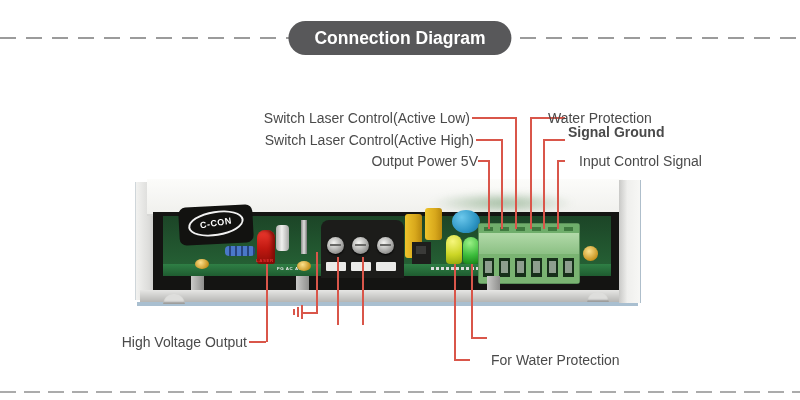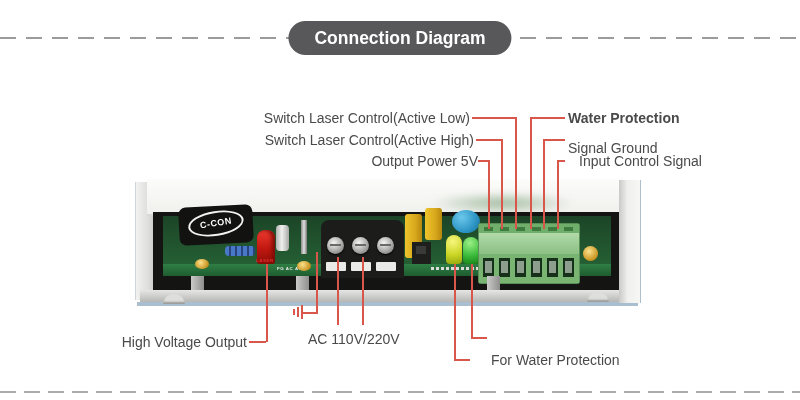--- a/index.html
+++ b/index.html
@@ -182,19 +182,18 @@
   <div class="line" style="left:337px;top:257px;width:2px;height:68px;"></div>
   <div class="line" style="left:362px;top:257px;width:2px;height:68px;"></div>
   <div class="line" style="left:471px;top:264px;width:2px;height:75px;"></div>
   <div class="line" style="left:471px;top:337px;width:16px;height:2px;"></div>
   <div class="line" style="left:454px;top:264px;width:2px;height:97px;"></div>
   <div class="line" style="left:454px;top:359px;width:16px;height:2px;"></div>
 
   <div class="lbl r" style="right:326px;top:132px;">Switch Laser Control(Active High)</div>
   <div class="lbl r" style="right:330px;top:110px;">Switch Laser Control(Active Low)</div>
   <div class="lbl r" style="right:322px;top:153px;text-align:center;">Output Power 5V</div>
-  <div class="lbl" style="left:568px;top:110px;font-weight:bold;">Water Protection</div>
-  <div class="lbl" style="left:568px;top:140px;">Signal Ground</div>
+  <div class="lbl" style="left:548px;top:110px;">Water Protection</div>
+  <div class="lbl" style="left:568px;top:124px;font-weight:bold;">Signal Ground</div>
   <div class="lbl" style="left:568px;top:153px;margin-left:11px;">Input Control Signal</div>
   <div class="lbl r" style="right:553px;top:334px;">High Voltage Output</div>
-  <div class="lbl" style="left:308px;top:331px;">AC 110V/220V</div>
   <div class="lbl" style="left:491px;top:352px;">For Water Protection</div>
 </div>
 
 </body></html>

